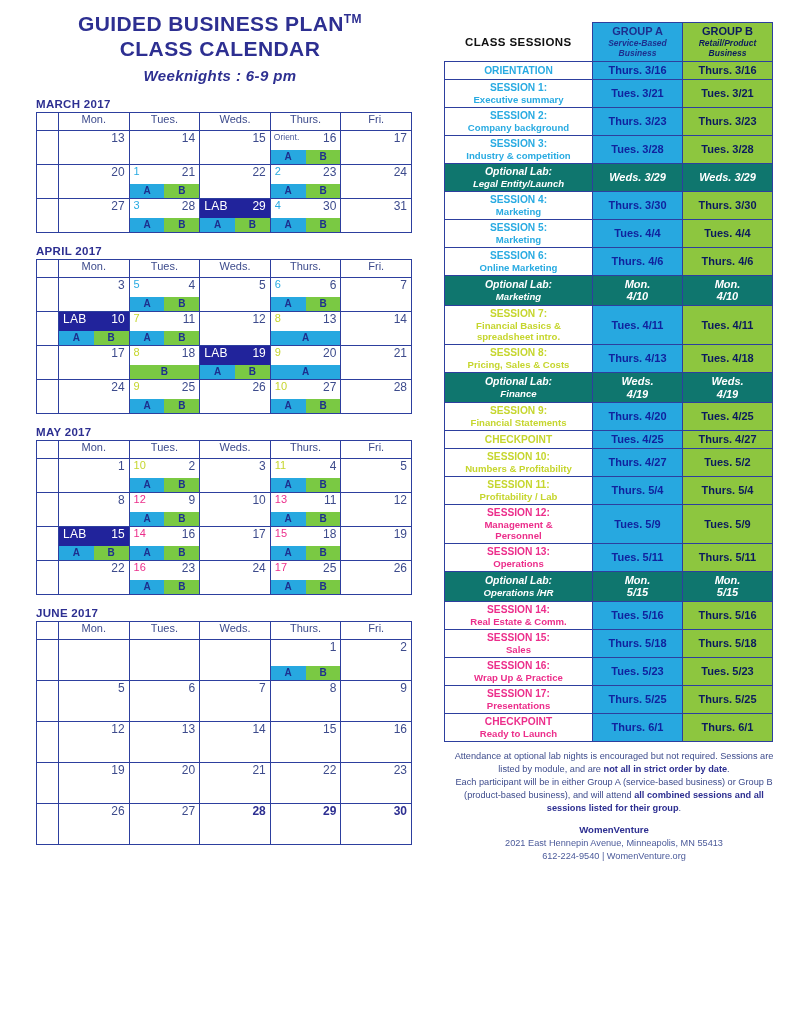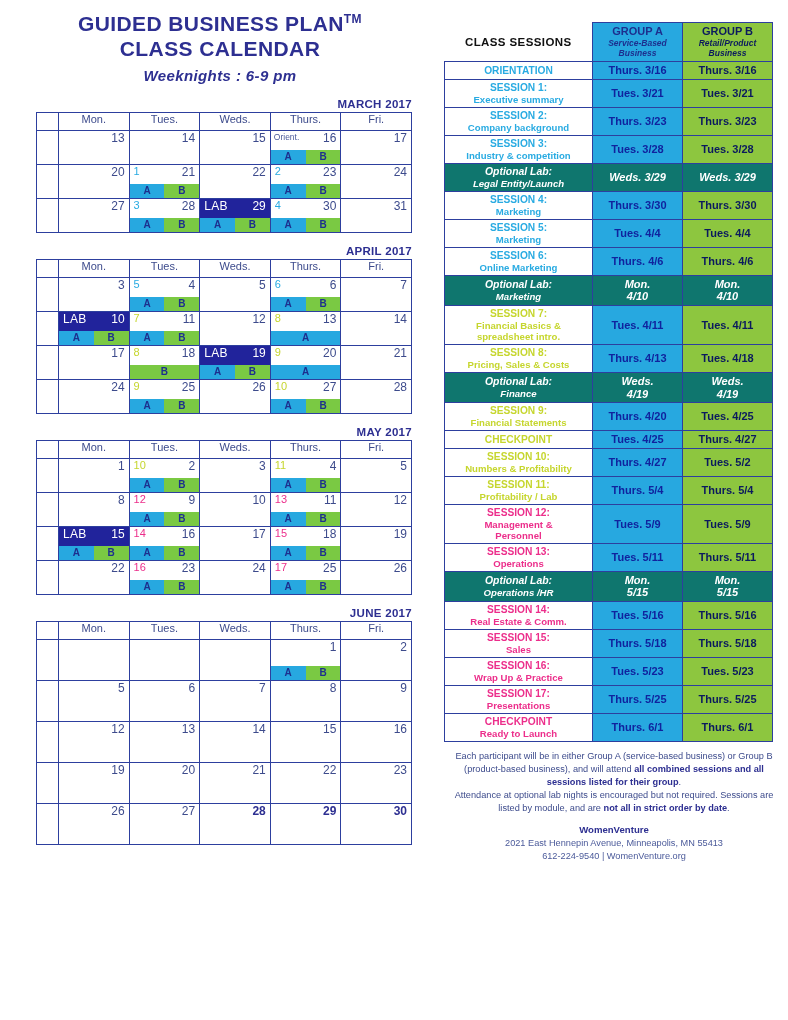--- a/index.html
+++ b/index.html
@@ -26,21 +26,21 @@
     letter-spacing:.4px;
   }
   .title-1{font-size:21px;margin-top:12px;line-height:1.18;}
   .title-2{font-size:21px;line-height:1.18;}
   .title-3{font-size:15px;font-style:italic;margin-top:5px;}
   .tm{font-size:12px;vertical-align:super;}
 
   .month-block{margin-left:36px;width:376px;}
   .month-label{
     font-size:11.5px;font-weight:bold;color:#2d2f91;
-    letter-spacing:.3px;margin-bottom:2px;text-align:right;
+    letter-spacing:.3px;margin-bottom:2px;
   }
   table.cal{
     border-collapse:collapse;width:376px;table-layout:fixed;
     border:1.4px solid #2d3f9e;
   }
   table.cal td,table.cal th{
     border:1.2px solid #2d3f9e;
     padding:0;vertical-align:top;
   }
   table.cal th{
@@ -971,23 +971,23 @@
             </td>
             <td class="gb">
               <div>Thurs. 6/1</div>
             </td>
           </tr>
         </tbody>
     </table>
 
     <div class="foot">
       <div>
-        <span>Each participant will be in either Group A (service-based business) or Group B (product-based business), and will attend </span><b>all combined sessions and all sessions listed for their group</b><span>.</span>
+        <span>Attendance at optional lab nights is encouraged but not required. Sessions are listed by module, and are </span><b>not all in strict order by date</b><span>.</span>
       </div>
       <div>
-        <span>Attendance at optional lab nights is encouraged but not required. Sessions are listed by module, and are </span><b>not all in strict order by date</b><span>.</span>
+        <span>Each participant will be in either Group A (service-based business) or Group B (product-based business), and will attend </span><b>all combined sessions and all sessions listed for their group</b><span>.</span>
       </div>
       <div class="org">WomenVenture</div>
       <div class="addr">2021 East Hennepin Avenue, Minneapolis, MN 55413</div>
       <div class="addr">612-224-9540 | WomenVenture.org</div>
     </div>
   </div>
 </div>
 
 </body></html>

